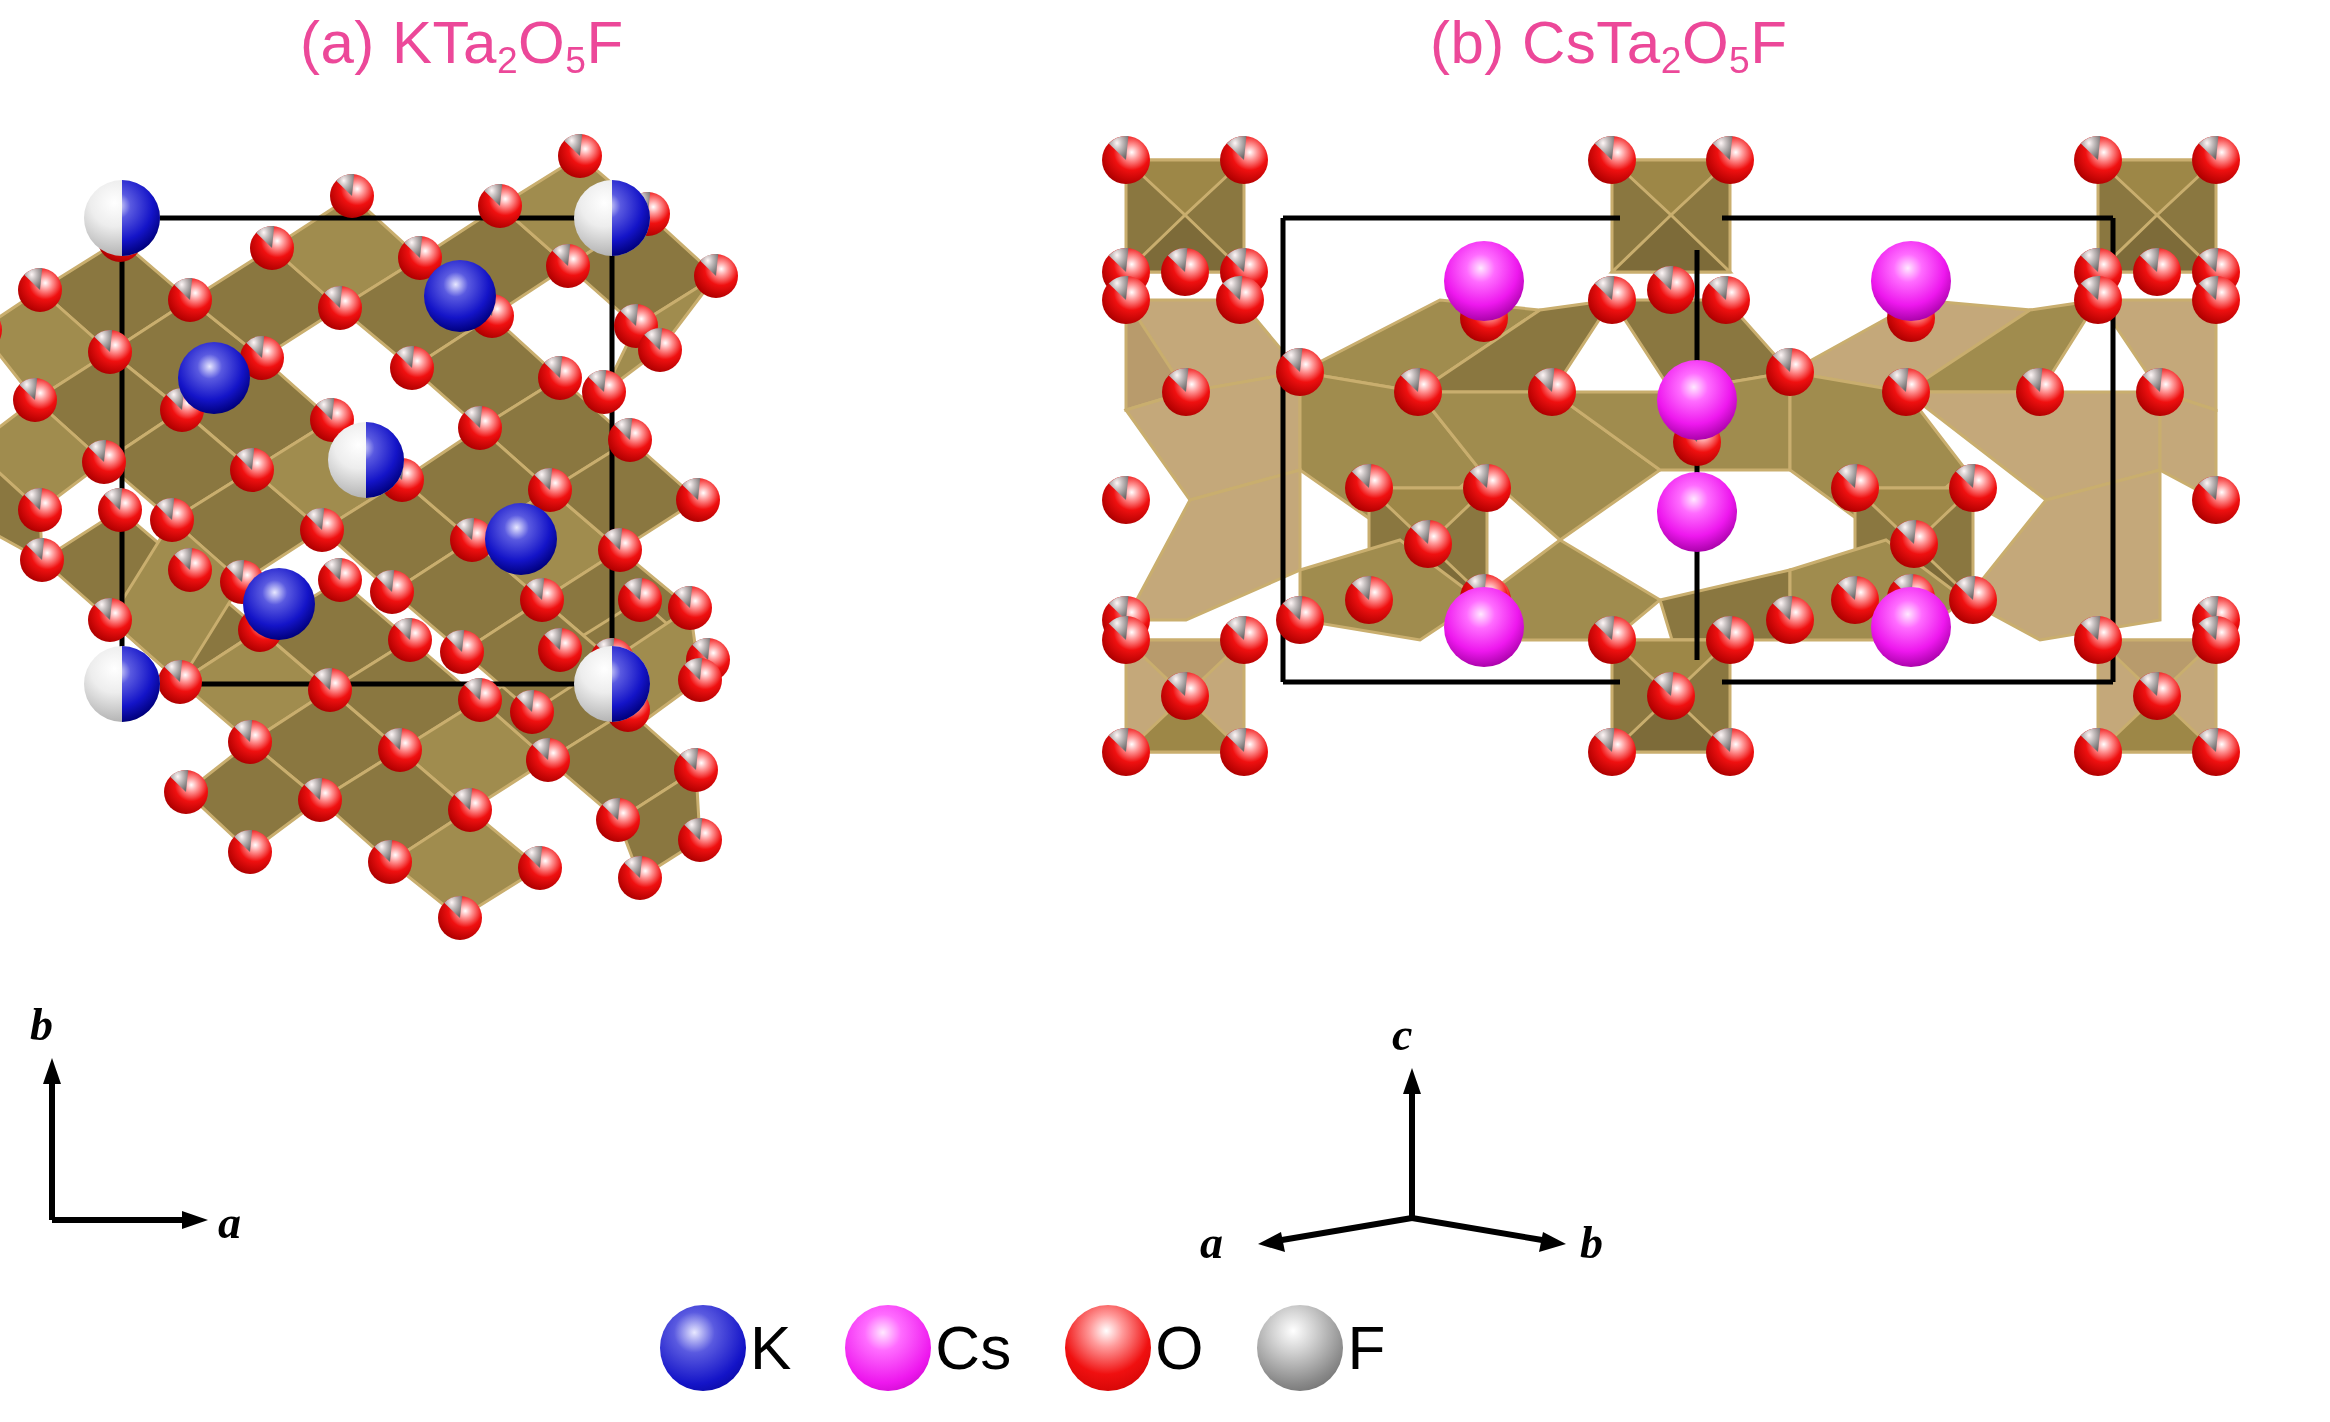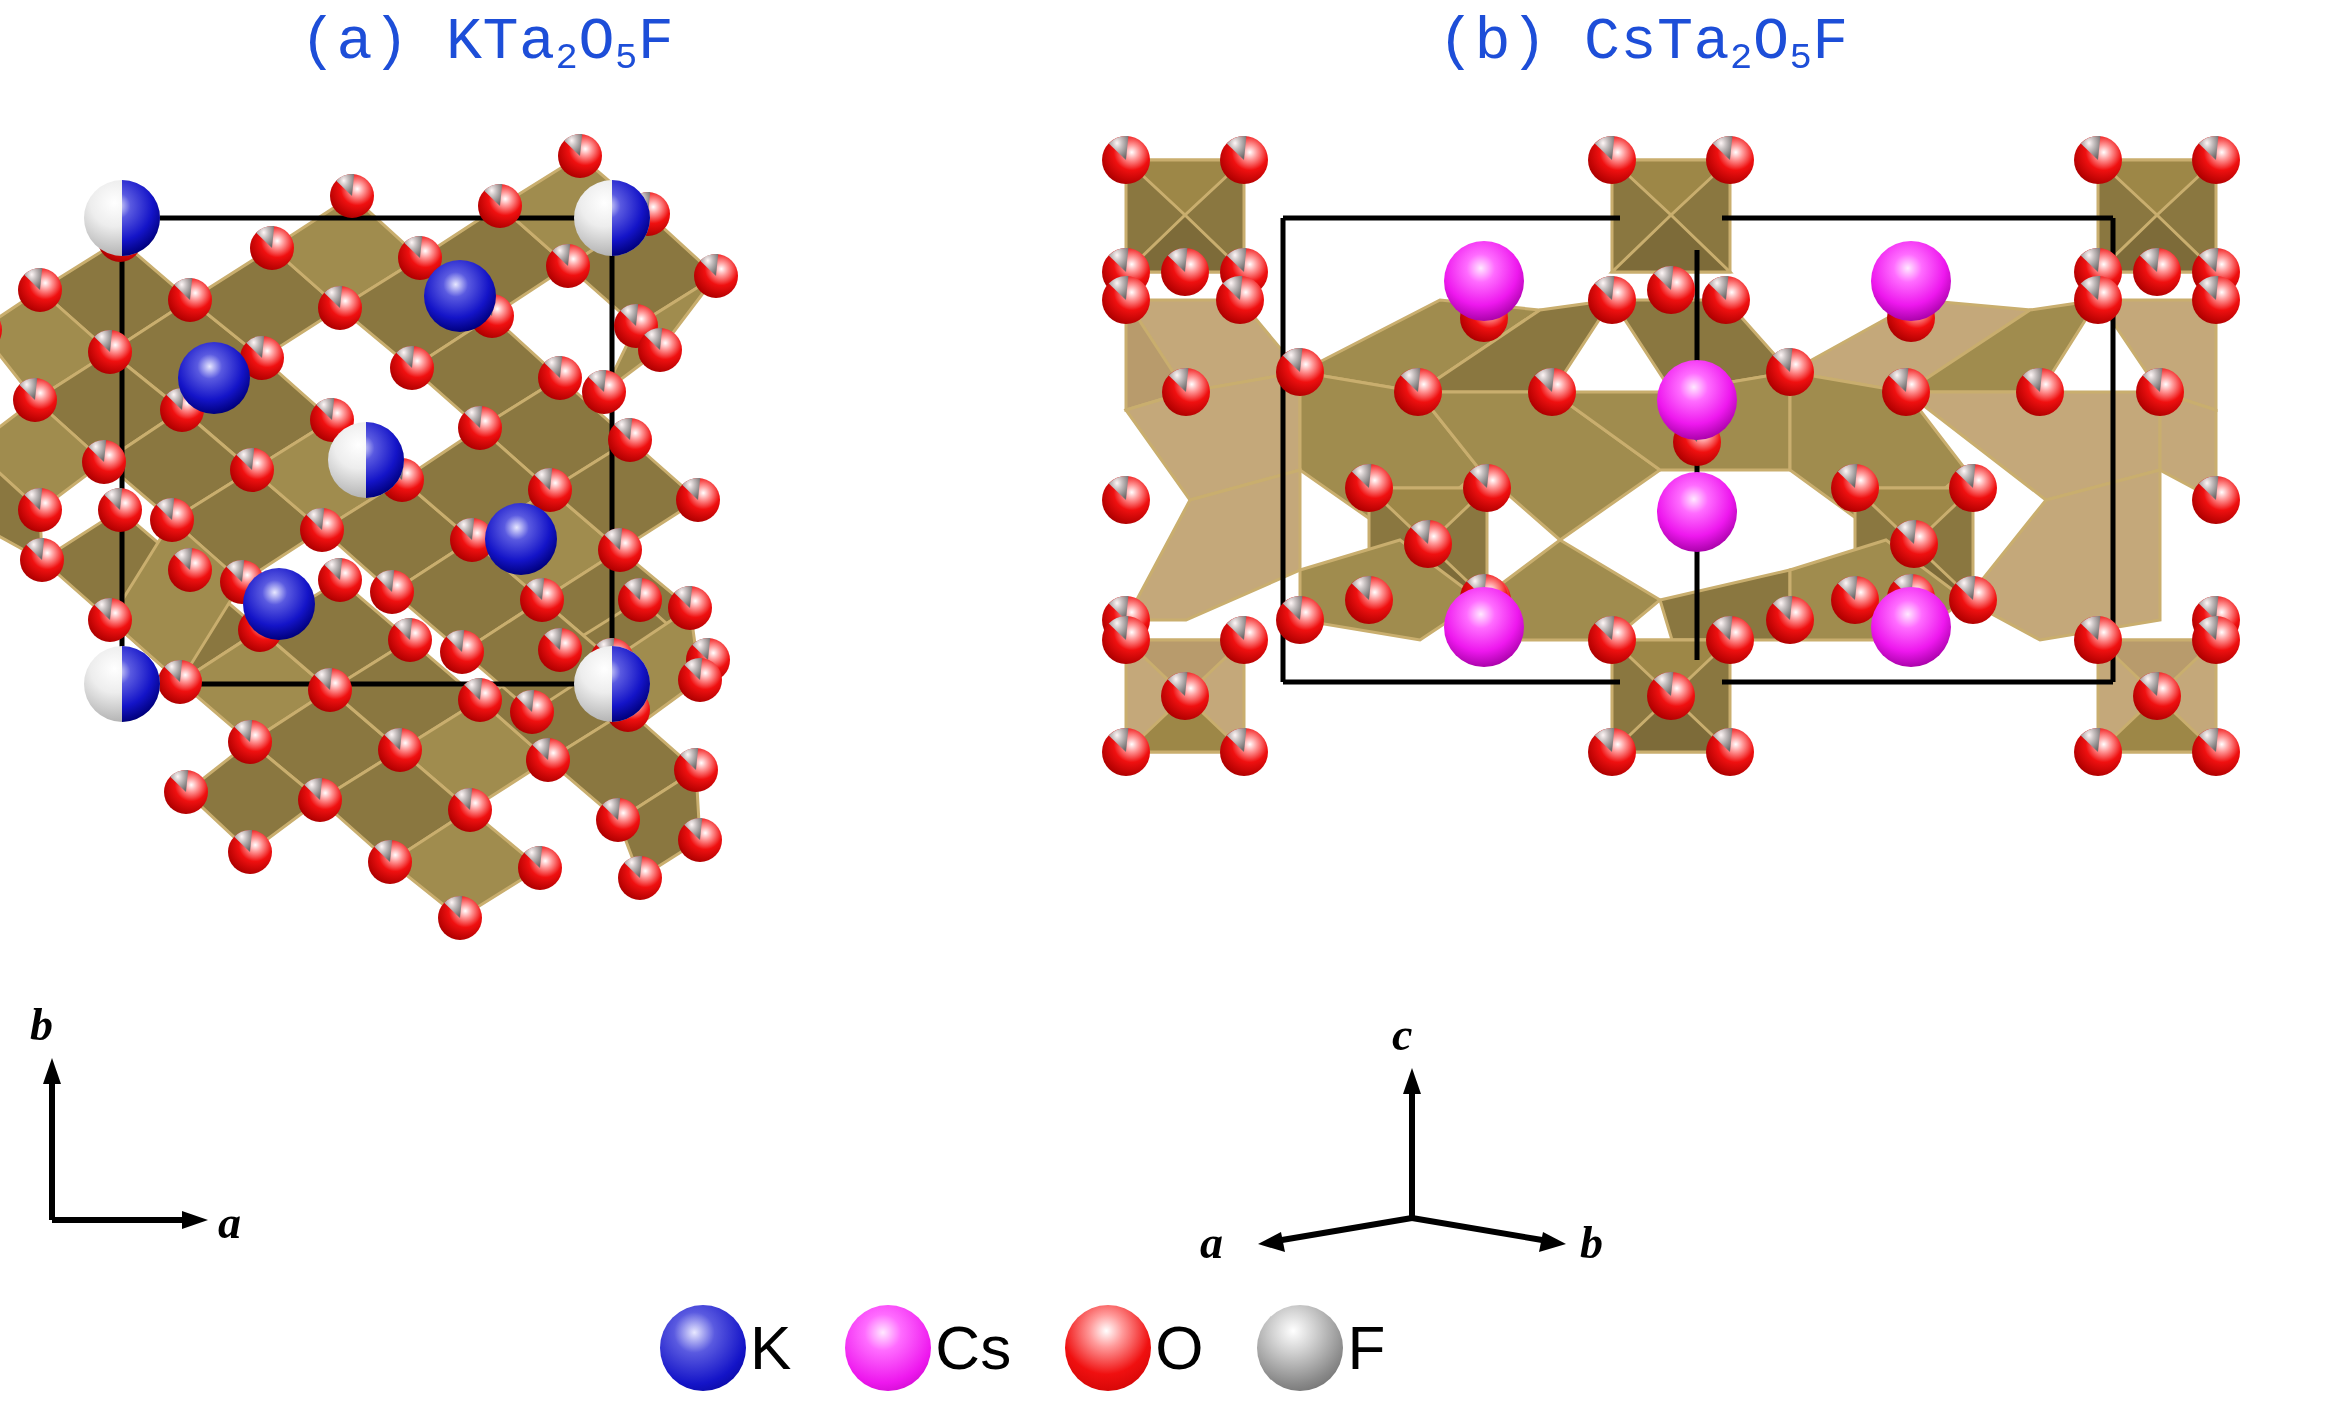--- a/index.html
+++ b/index.html
@@ -1,23 +1,23 @@
 <!DOCTYPE html>
 <html><head>
 <meta charset="utf-8">
 <style>
   html,body{margin:0;padding:0;background:#ffffff;}
   body{width:2330px;height:1422px;position:relative;overflow:hidden;
        font-family:"Liberation Sans", sans-serif;color:#000;}
   .figure{position:absolute;inset:0;}
   .panel-title{position:absolute;font-size:60px;font-weight:400;letter-spacing:0.5px;
-               white-space:nowrap;color:#1d4ed8;font-family:Liberation Mono, monospace;}
+               white-space:nowrap;color:#ec4899;}
   .panel-title sub{font-size:0.62em;vertical-align:-0.28em;}
   #title-a{left:300px;top:8px;}
-  #title-b{left:1430px;top:8px;margin-left:8px;}
+  #title-b{left:1430px;top:8px;}
   .axis-label{font-style:italic;font-weight:bold;font-size:46px;fill:#000;
               font-family:"Liberation Serif", serif;}
   .legend{position:absolute;left:660px;top:1288px;width:1080px;height:120px;
           display:flex;align-items:center;gap:0px;}
   .legend-item{display:flex;align-items:center;margin-right:54px;}
   .legend-sphere{width:86px;height:86px;border-radius:50%;display:block;}
   .legend-label{font-size:62px;margin-left:4px;line-height:1;color:#000;}
   svg{display:block;}
   .cellline{stroke:#000;stroke-width:5;fill:none;}
   .axline{stroke:#000;stroke-width:6;fill:none;}

